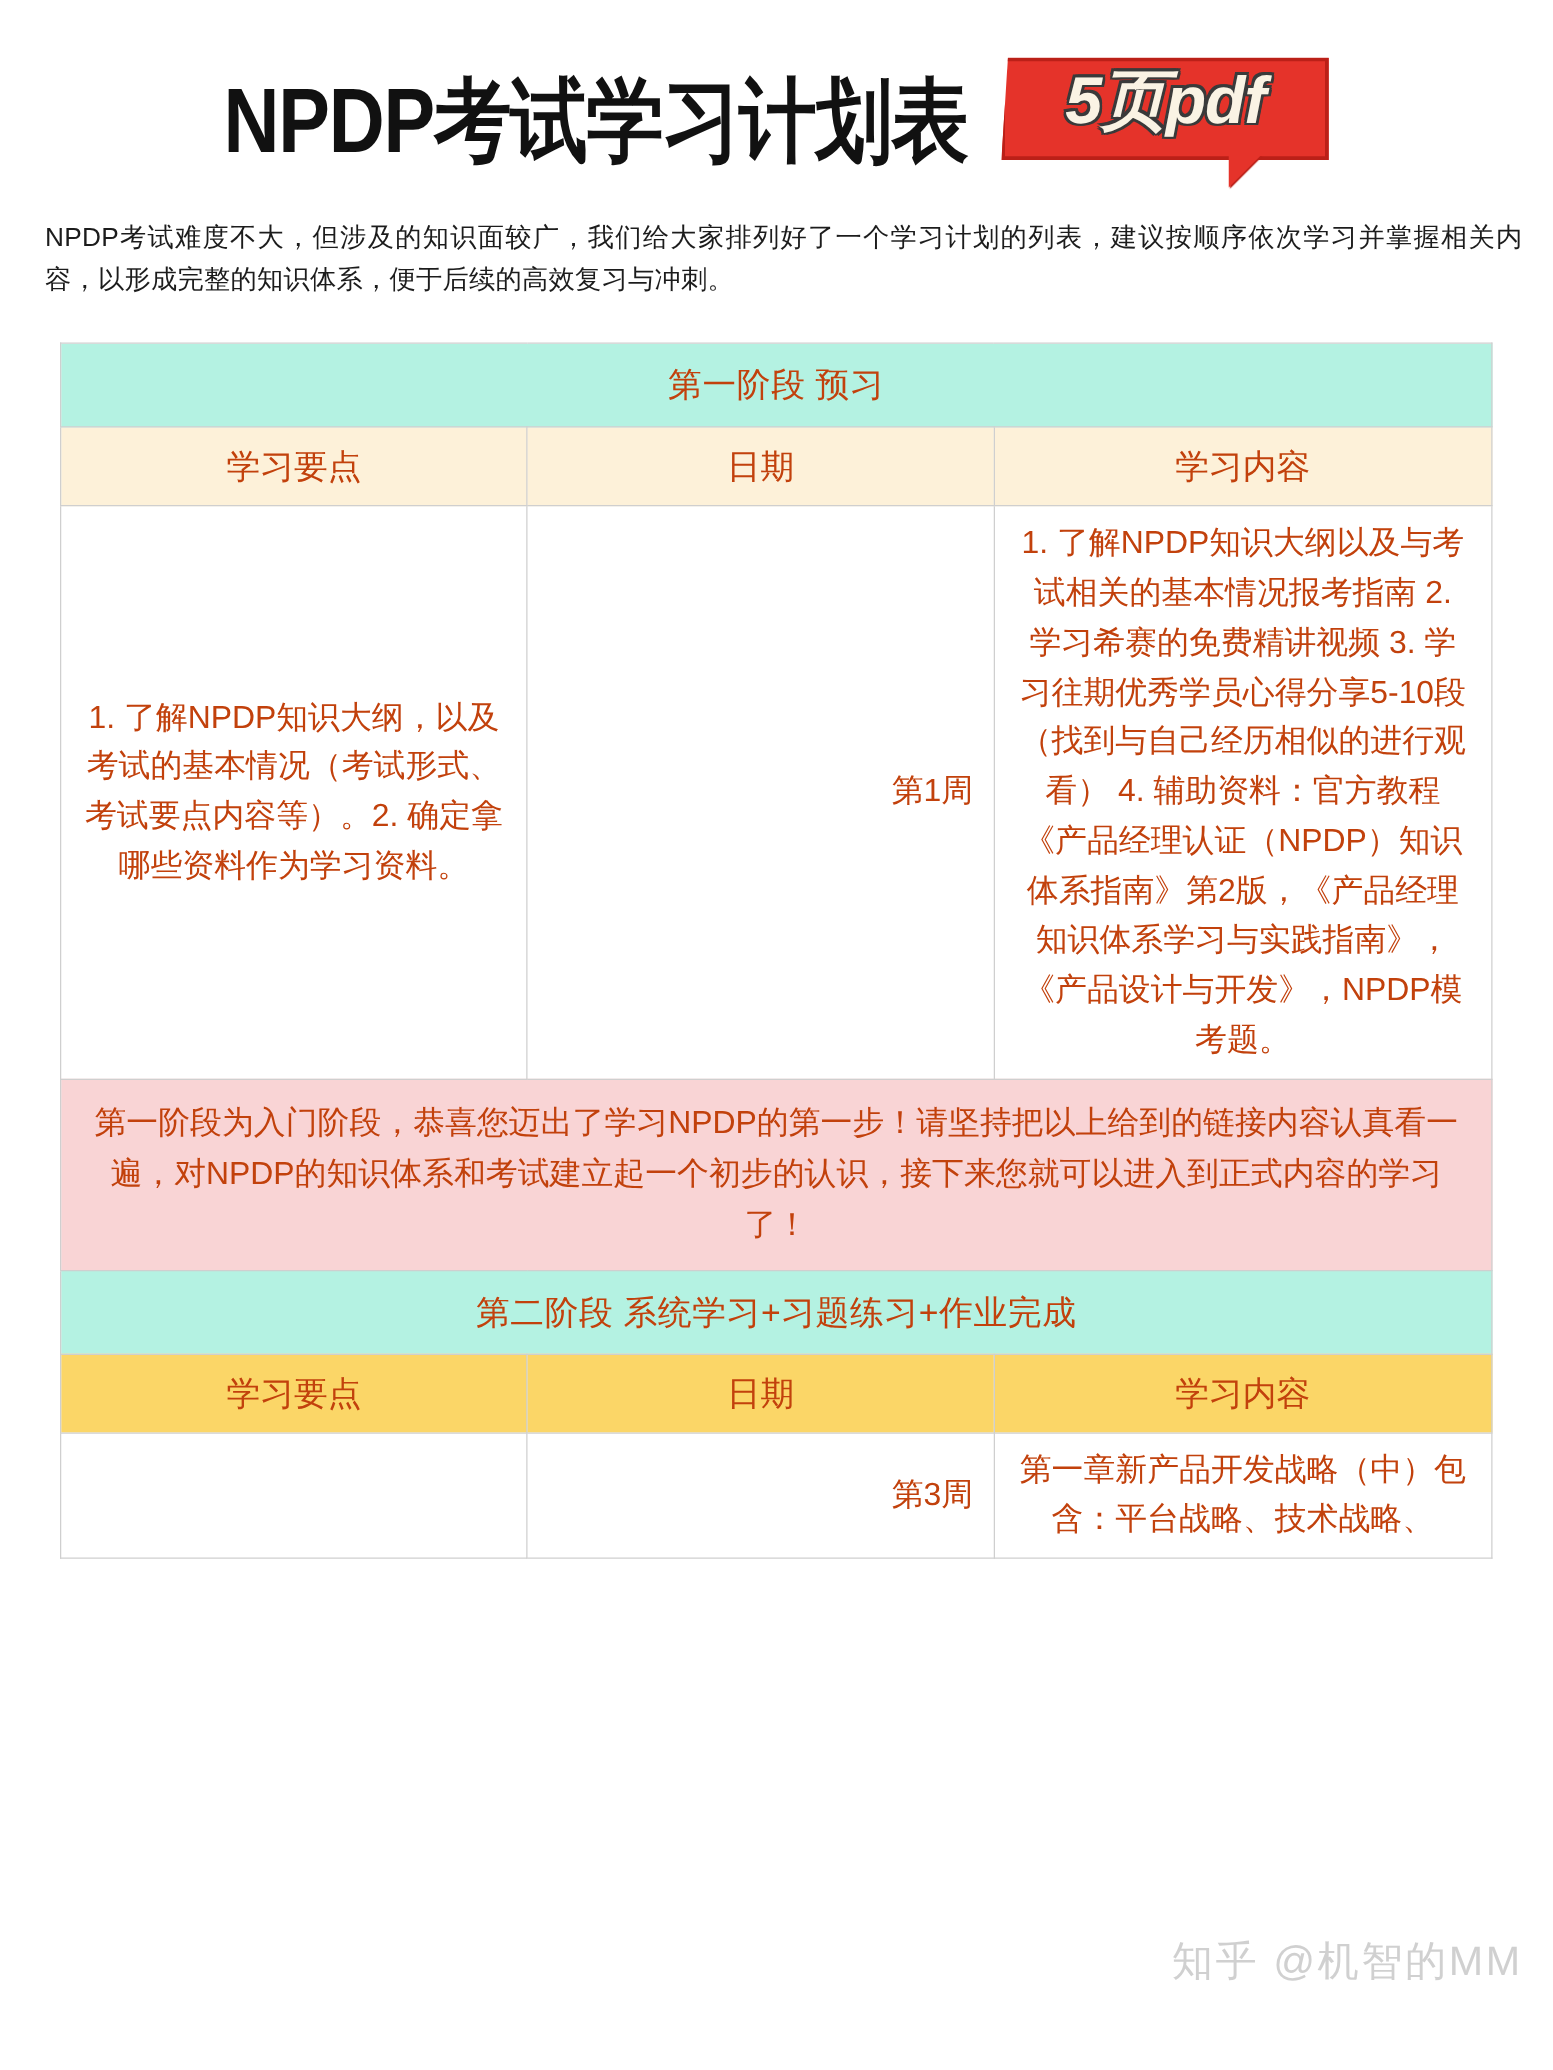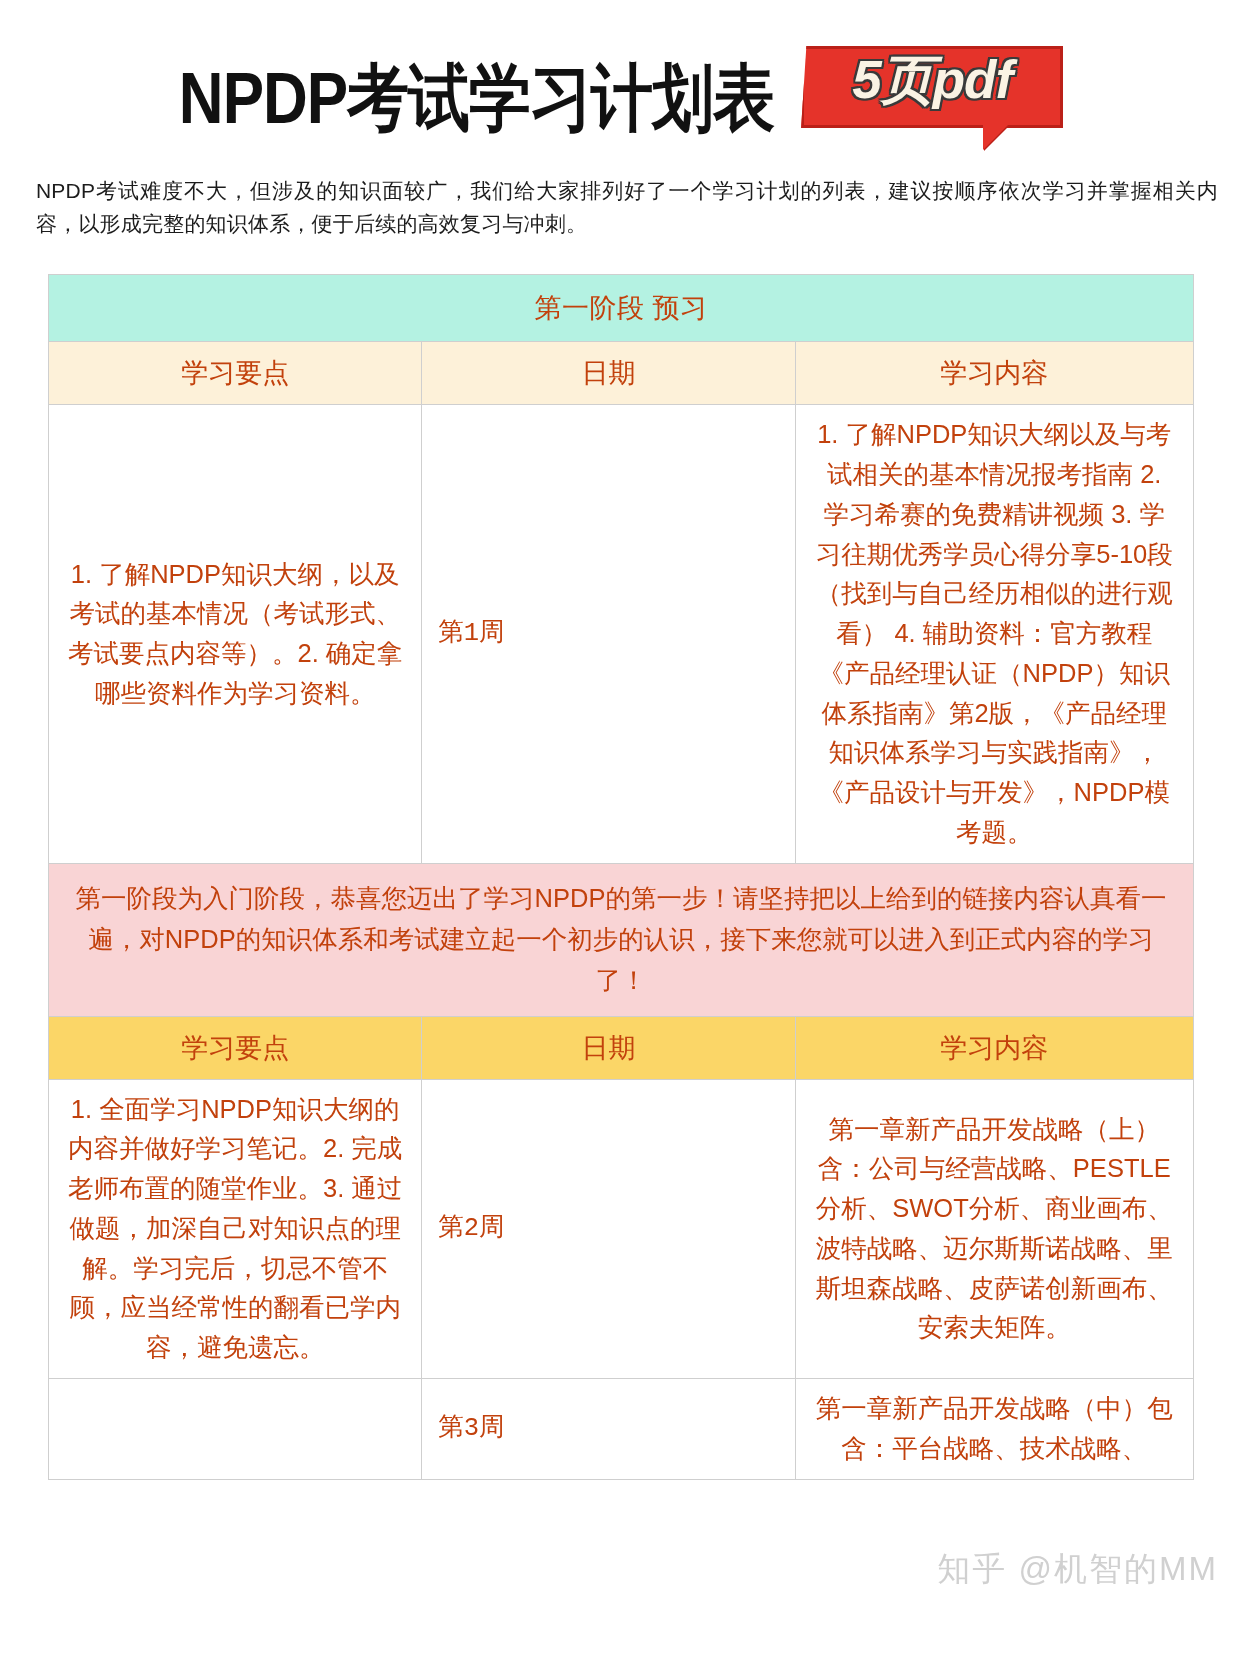--- a/index.html
+++ b/index.html
@@ -132,23 +132,22 @@
     text-align: center;
     font-size: 25.5px;
   }
   .cell-left-indent {
     text-align: center;
   }
   .cell-content {
     text-align: center;
   }
   .week {
-    text-align: left;
+    text-align: right;
     font-size: 25.5px;
-    font-family: Liberation Mono, monospace;
   }
   .note-row {
     background: #f9d4d5;
     text-align: center;
     padding: 14px 22px !important;
     line-height: 1.62;
     font-size: 25.5px;
   }
 
   .col-a { width: 32.6%; }
@@ -201,30 +200,28 @@
       <td class="cell week">第1周</td>
       <td class="cell cell-content">1. 了解NPDP知识大纲以及与考试相关的基本情况报考指南
 2. 学习希赛的免费精讲视频
 3. 学习往期优秀学员心得分享5-10段（找到与自己经历相似的进行观看）
 4. 辅助资料：官方教程《产品经理认证（NPDP）知识体系指南》第2版，《产品经理知识体系学习与实践指南》，《产品设计与开发》，NPDP模考题。</td>
     </tr>
     <tr>
       <td class="note-row" colspan="3">第一阶段为入门阶段，恭喜您迈出了学习NPDP的第一步！请坚持把以上给到的链接内容认真看一遍，对NPDP的知识体系和考试建立起一个初步的认识，接下来您就可以进入到正式内容的学习了！</td>
     </tr>
     <tr>
+      <td class="phase-head" colspan="3">第二阶段 系统学习+习题练习+作业完成</td>
+    </tr>
+    <tr>
       <td class="colhead colhead-gold">学习要点</td>
       <td class="colhead colhead-gold">日期</td>
       <td class="colhead colhead-gold">学习内容</td>
     </tr>
     <tr>
-      <td class="cell cell-left-indent">1. 全面学习NPDP知识大纲的内容并做好学习笔记。2. 完成老师布置的随堂作业。3. 通过做题，加深自己对知识点的理解。学习完后，切忌不管不顾，应当经常性的翻看已学内容，避免遗忘。</td>
-      <td class="cell week">第2周</td>
-      <td class="cell cell-content">第一章新产品开发战略（上）含：公司与经营战略、PESTLE分析、SWOT分析、商业画布、波特战略、迈尔斯斯诺战略、里斯坦森战略、皮萨诺创新画布、安索夫矩阵。</td>
-    </tr>
-    <tr>
       <td class="cell cell-left-indent"></td>
       <td class="cell week">第3周</td>
       <td class="cell cell-content">第一章新产品开发战略（中）包含：平台战略、技术战略、</td>
     </tr>
   </tbody>
 </table>
 
 <div class="watermark">知乎 @机智的MM</div>
 
 </body></html>

